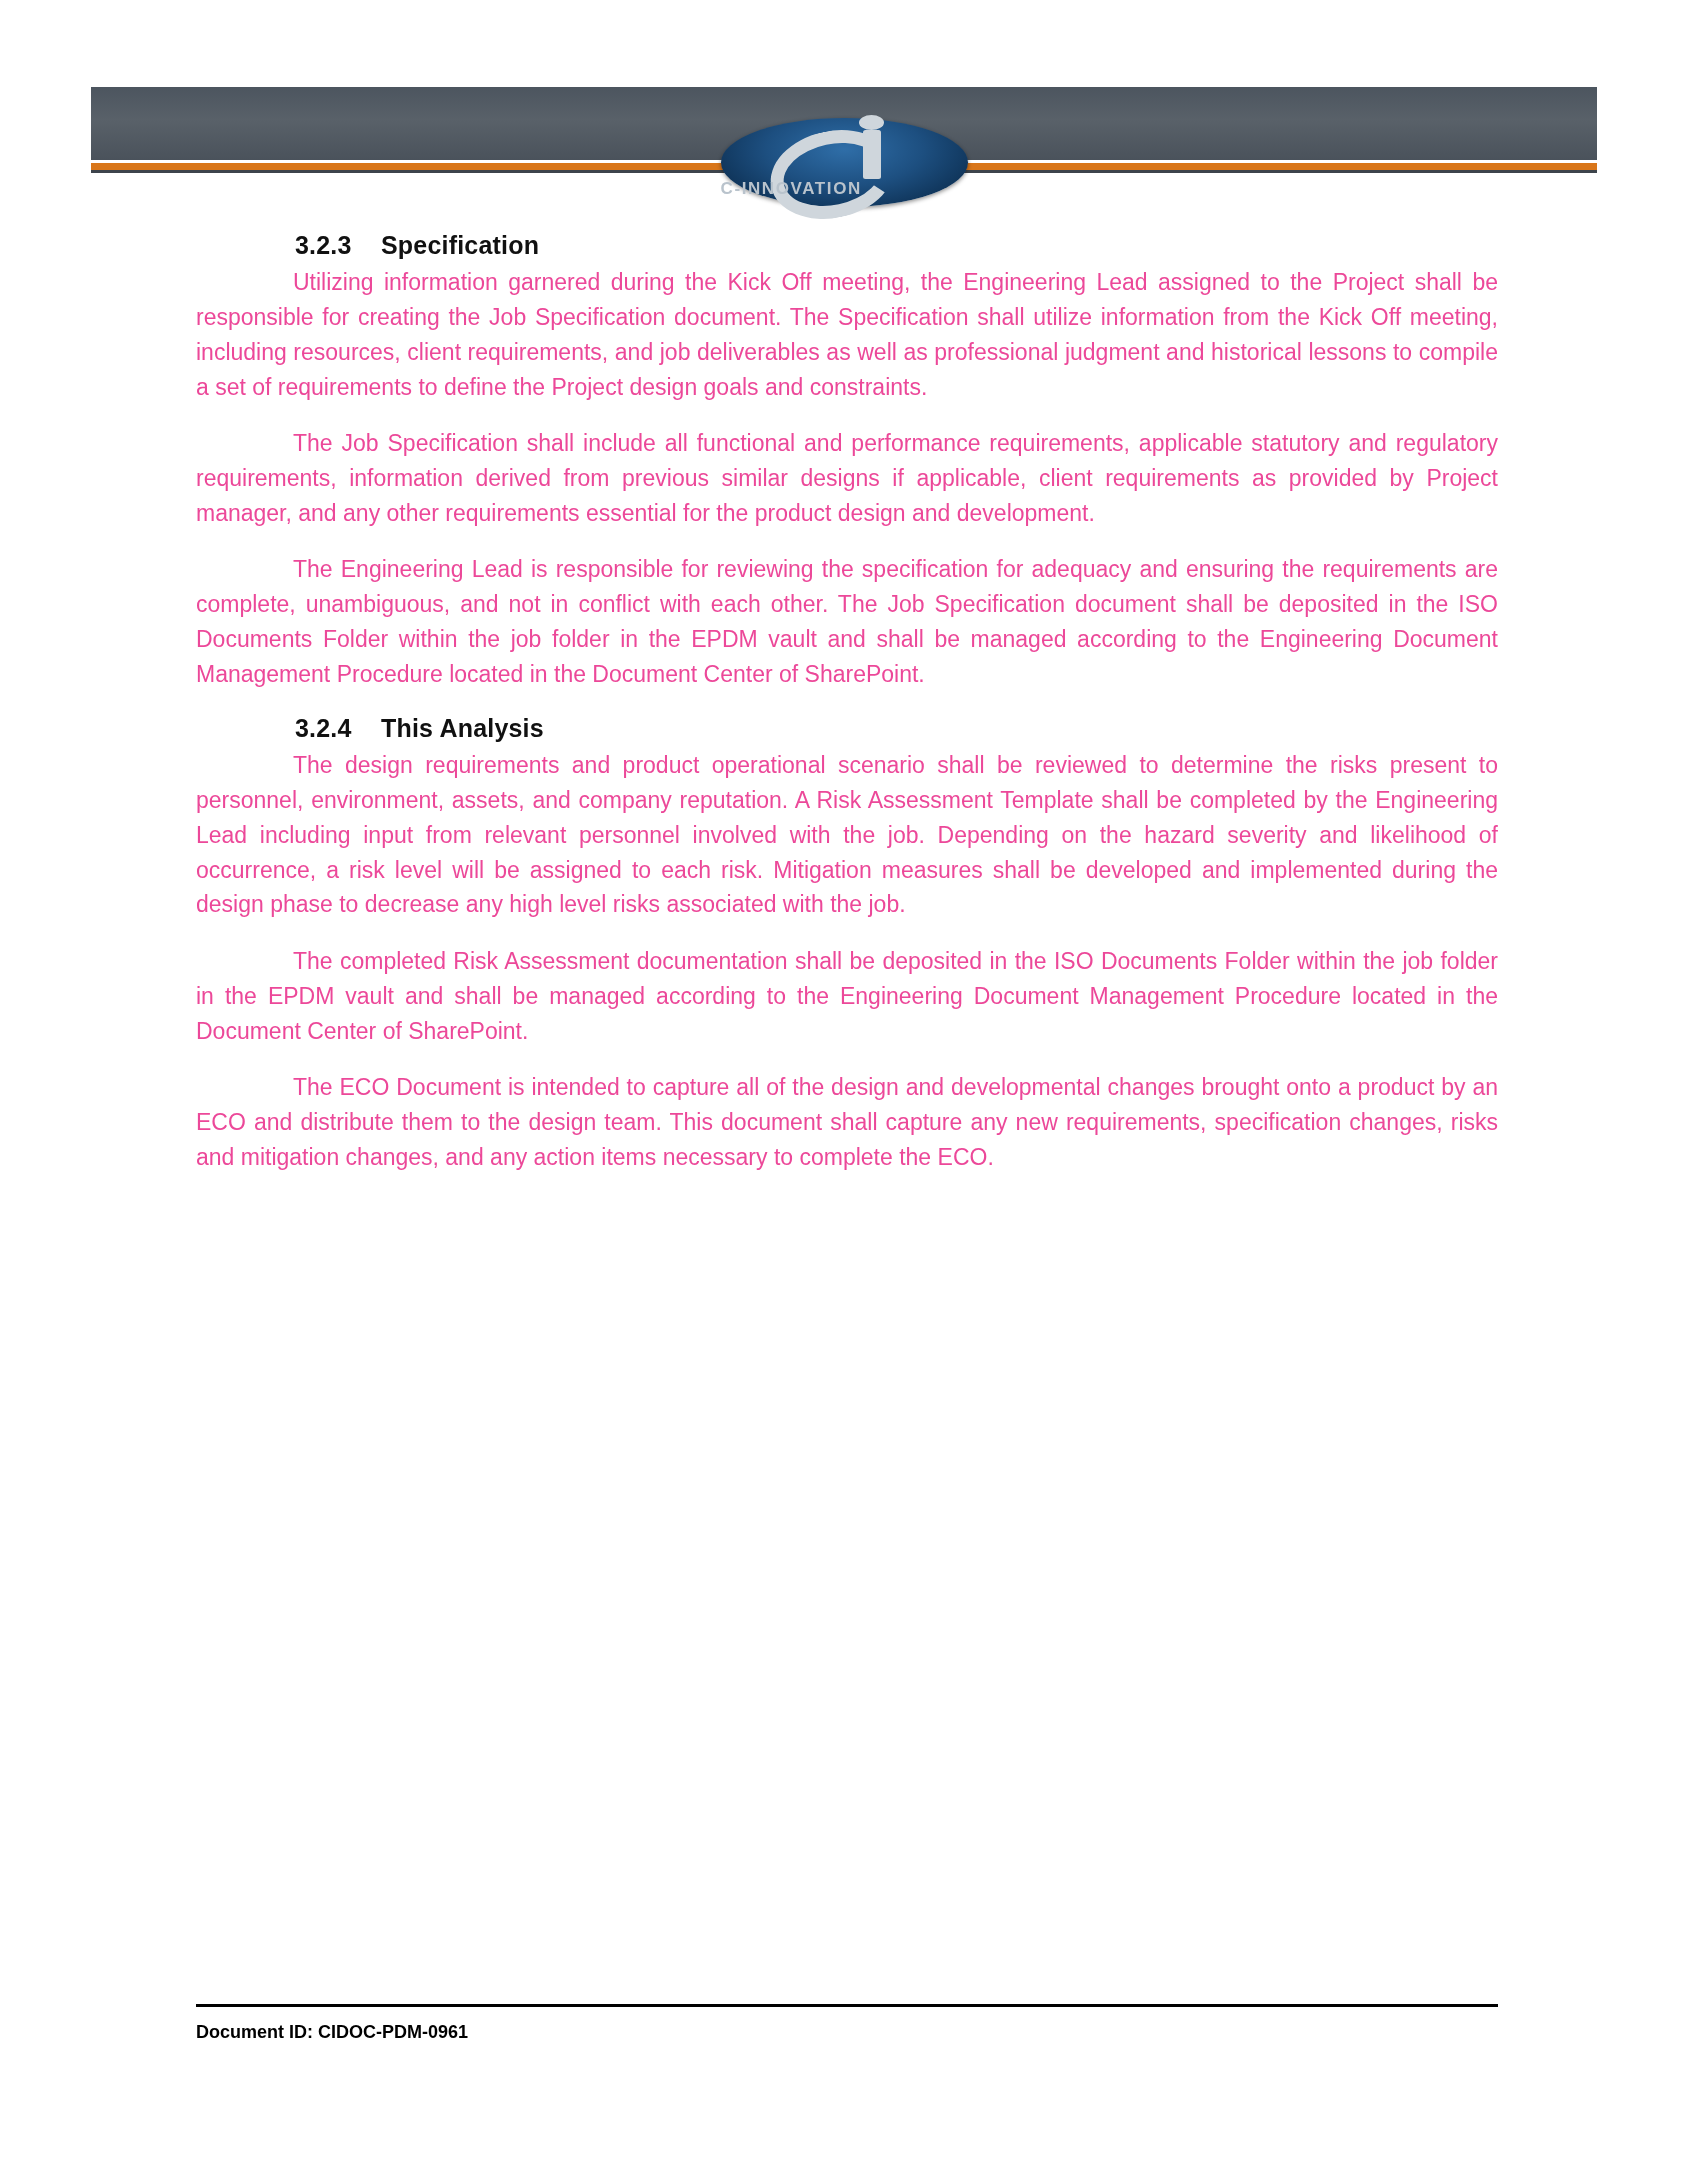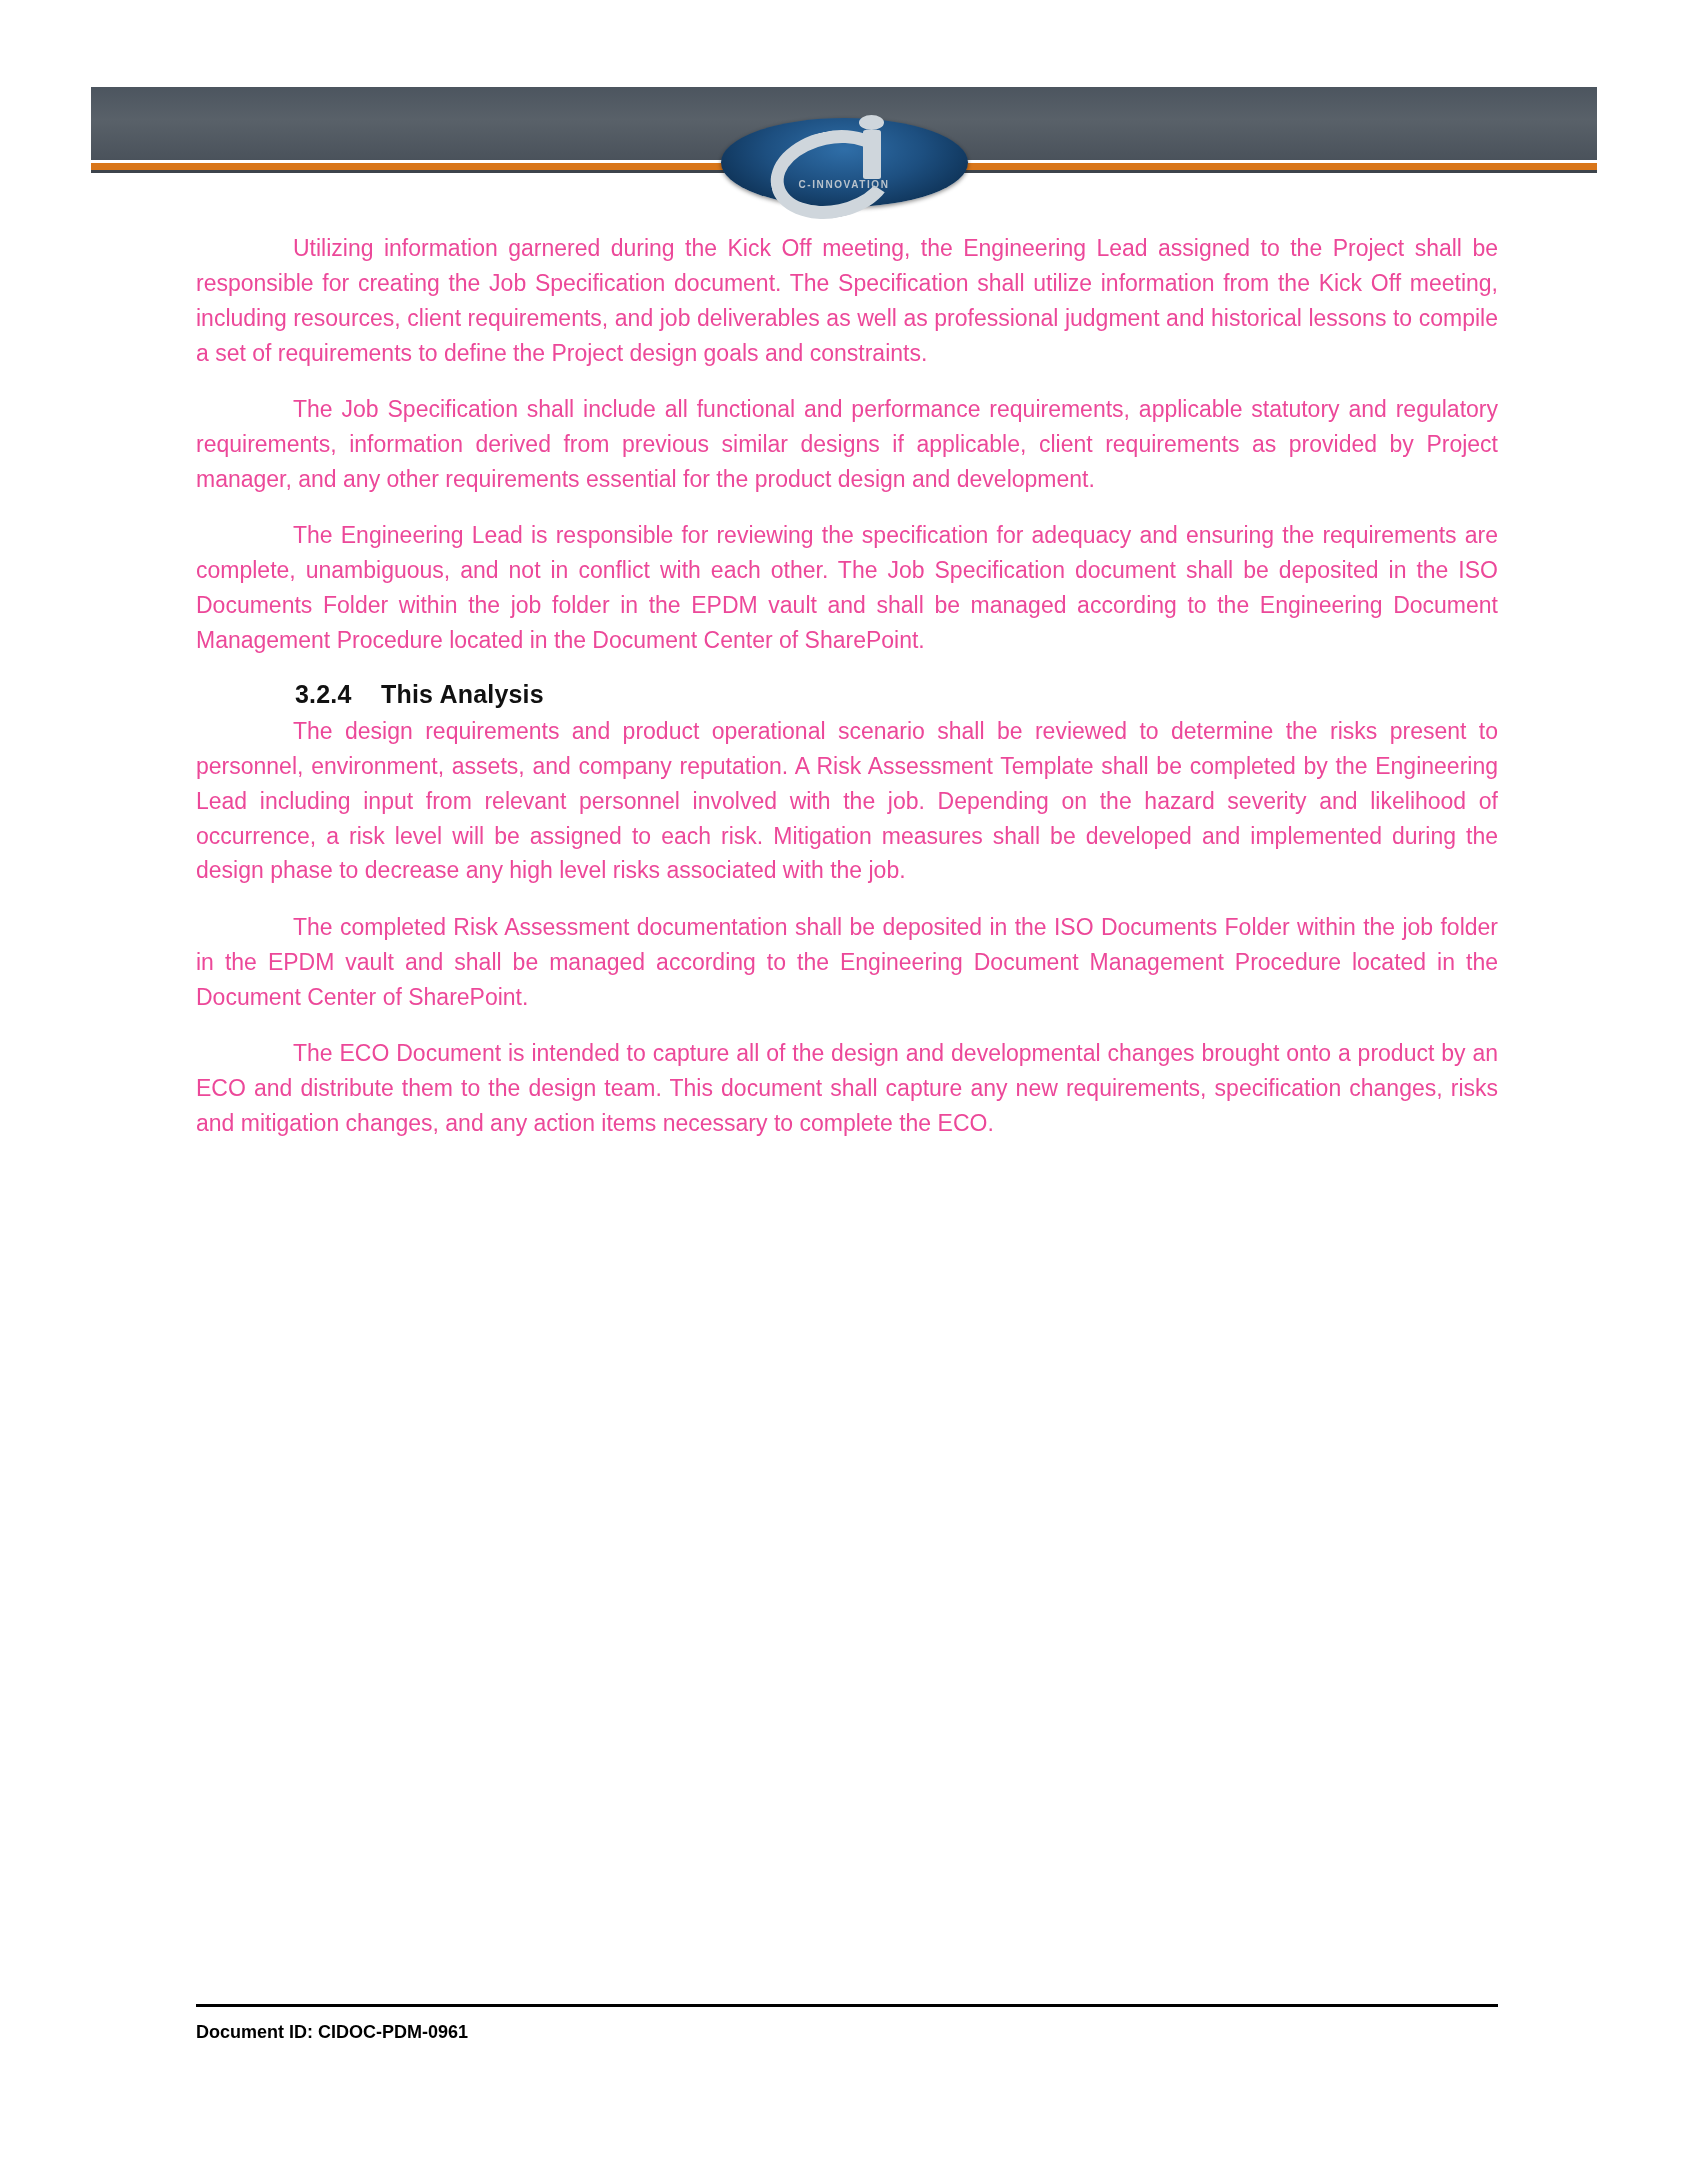--- a/index.html
+++ b/index.html
@@ -99,22 +99,21 @@
     width: 25px;
     height: 15px;
     background: #cfd6dc;
     border-radius: 50%;
   }
   .logo-text {
     position: absolute;
     left: 0;
     top: 61px;
     width: 247px;
-    text-align: center;
-    font-size: 10px;
+    font-size: 17px;
     letter-spacing: 1.6px;
     font-weight: bold;
     color: #b9c3cc;
     font-family: "Liberation Sans", sans-serif;
   }
 
   
   .content {
     position: absolute;
     left: 196px;
@@ -185,20 +184,23 @@
         <div class="logo-c"></div>
         <div class="logo-i"></div>
         <div class="logo-i-dot"></div>
       </div>
       <div class="logo-text">C-INNOVATION</div>
     </div>
   </div>
 
   <div class="content">
 
+    <h3 class="section-head">
+      <span class="num">3.2.3</span><span>Specification</span>
+    </h3>
     <p class="para">Utilizing information garnered during the Kick Off meeting, the Engineering Lead assigned to the Project shall be responsible for creating the Job Specification document.  The Specification shall utilize information from the Kick Off meeting, including resources, client requirements, and job deliverables as well as professional judgment and historical lessons to compile a set of requirements to define the Project design goals and constraints.</p>
     <p class="para">The Job Specification shall include all functional and performance requirements, applicable statutory and regulatory requirements, information derived from previous similar designs if applicable, client requirements as provided by Project manager, and any other requirements essential for the product design and development.</p>
     <p class="para">The Engineering Lead is responsible for reviewing the specification for adequacy and ensuring the requirements are complete, unambiguous, and not in conflict with each other. The Job Specification document shall be deposited in the ISO Documents Folder within the job folder in the EPDM vault and shall be managed according to the Engineering Document Management Procedure located in the Document Center of SharePoint.</p>
 
     <h3 class="section-head gap-before-head">
       <span class="num">3.2.4</span><span>This Analysis</span>
     </h3>
     <p class="para">The design requirements and product operational scenario shall be reviewed to determine the risks present to personnel, environment, assets, and company reputation.  A Risk Assessment Template shall be completed by the Engineering Lead including input from relevant personnel involved with the job. Depending on the hazard severity and likelihood of occurrence, a risk level will be assigned to each risk. Mitigation measures shall be developed and implemented during the design phase to decrease any high level risks associated with the job.</p>
     <p class="para">The completed Risk Assessment documentation shall be deposited in the ISO Documents Folder within the job folder in the EPDM vault and shall be managed according to  the Engineering Document Management Procedure located in the Document Center of SharePoint.</p>
 

